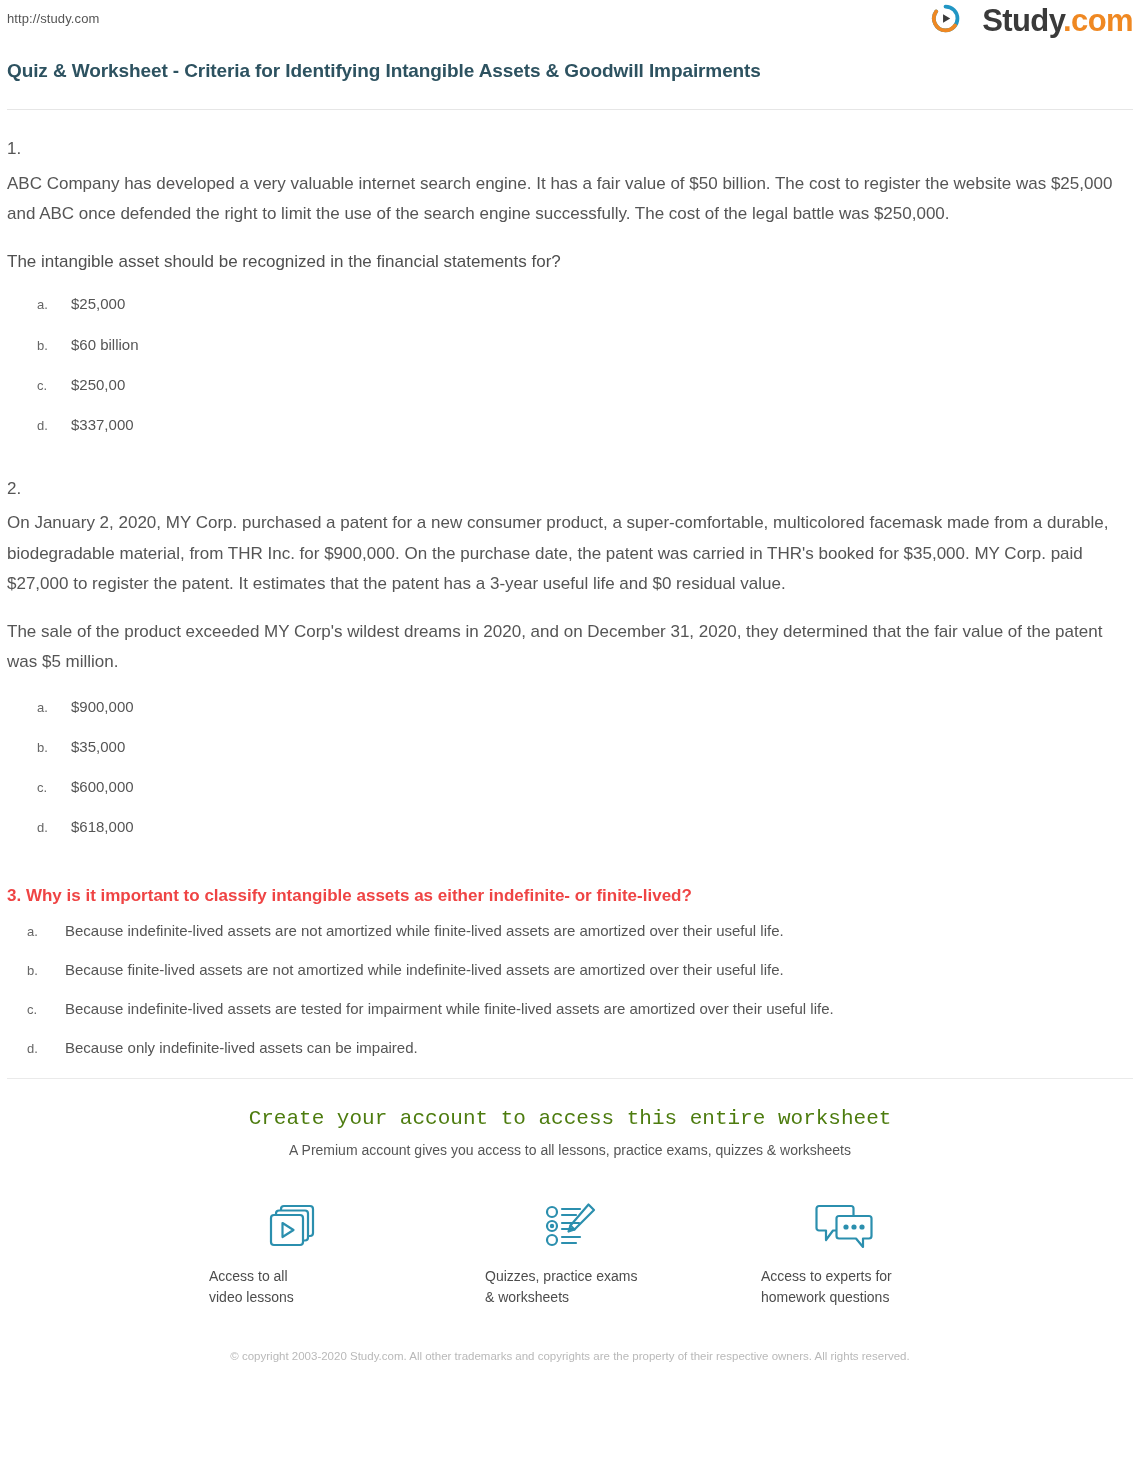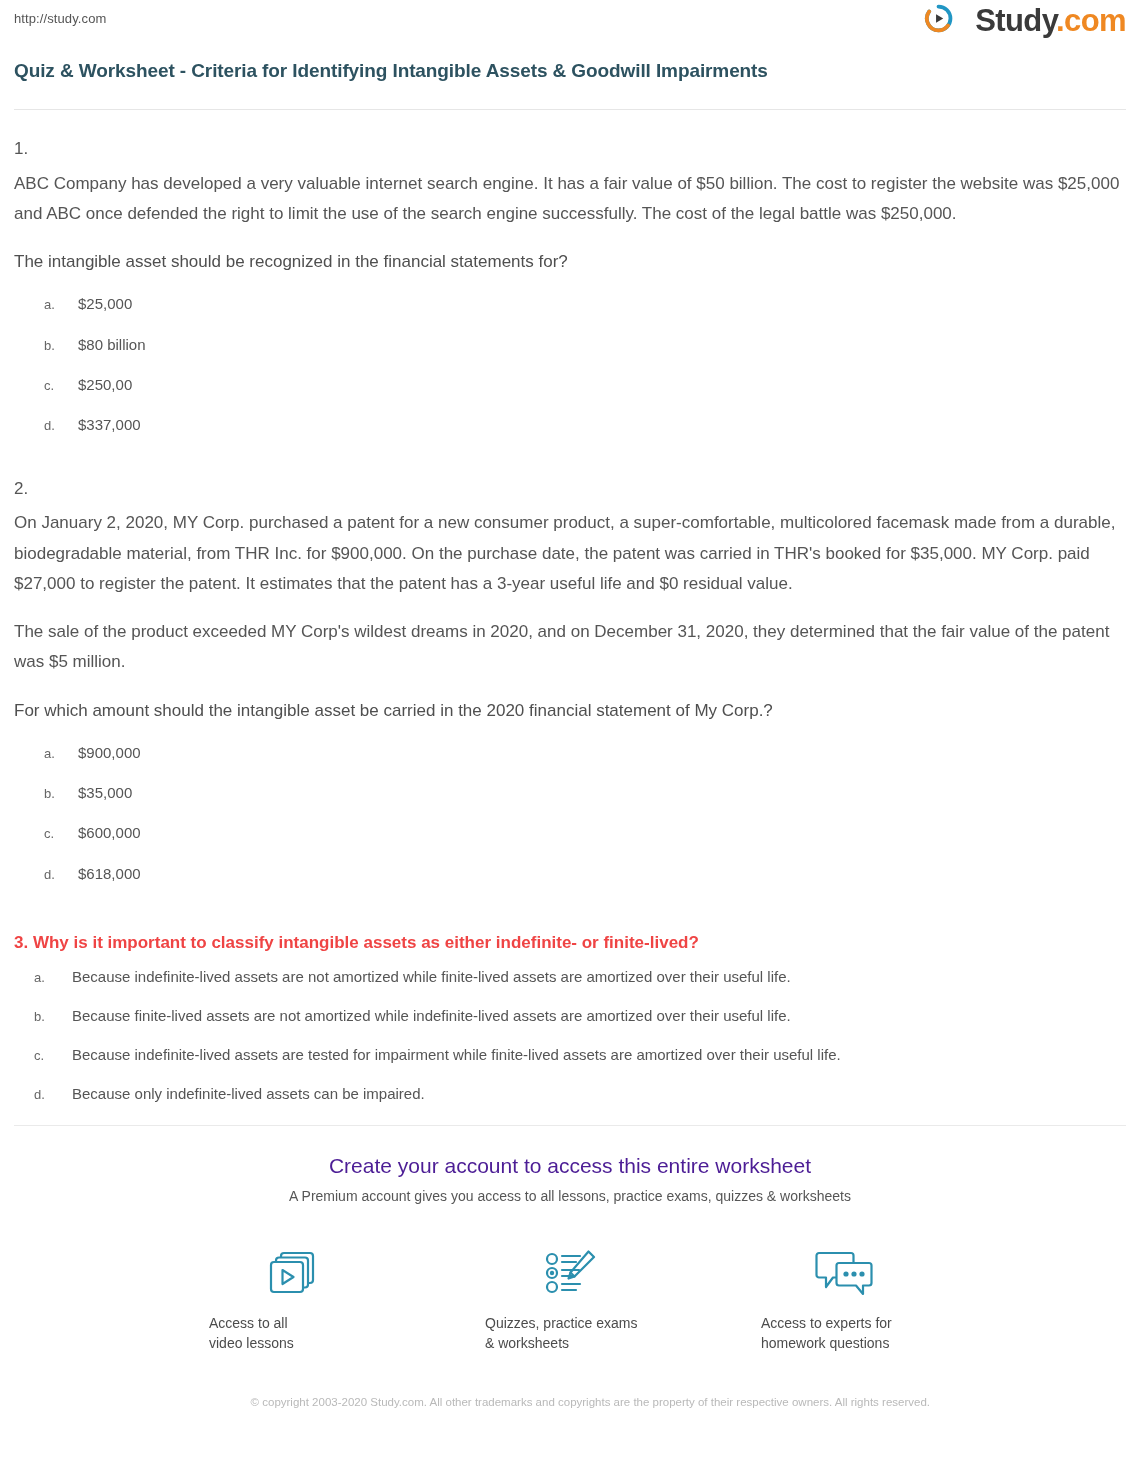--- a/index.html
+++ b/index.html
@@ -12,21 +12,21 @@
     height: 1459px;
     font-family: "Liberation Sans", sans-serif;
     color: #555555;
     -webkit-font-smoothing: antialiased;
   }
   .page {
     position: relative;
     width: 1140px;
     height: 1459px;
     box-sizing: border-box;
-    padding: 0 14px;
+    padding: 0 7px;
   }
 
   
   .topbar {
     height: 46px;
     display: flex;
     align-items: flex-start;
     justify-content: space-between;
   }
   .site-url {
@@ -128,24 +128,25 @@
     border: 0;
     border-top: 1px solid #eaeaea;
     margin: 20px 0 0 0;
   }
   .cta {
     text-align: center;
     padding-top: 26px;
   }
   .cta-title {
     font-size: 21px;
-    color: #4c1d95;
+    color: #4d7c0f;
     font-weight: 400;
     margin: 0 0 6px 0;
     line-height: 1.3;
+    font-family: Liberation Mono, monospace;
   }
   .cta-sub {
     font-size: 14px;
     color: #565656;
     margin: 8px;
     line-height: 1.4;
   }
   .features {
     display: flex;
     justify-content: center;
@@ -162,21 +163,21 @@
     justify-content: center;
   }
   .feature-label {
     font-size: 14px;
     color: #4c4c4c;
     line-height: 1.45;
     margin-top: 10px;
     white-space: pre-line;
   }
   .copyright {
-    text-align: right;
+    text-align: center;
     font-size: 11.5px;
     color: #b9b9b9;
     line-height: 1.6;
     max-width: 720px;
     margin: 40px auto 16px auto;
   }
 </style>
 </head>
 <body>
 
@@ -206,40 +207,39 @@
       <div class="q-number">1.</div>
       <p class="q-para">ABC Company has developed a very valuable internet search engine. It has a fair value of $50 billion. The cost to register the website was $25,000 and ABC once defended the right to limit the use of the search engine successfully. The cost of the legal battle was $250,000.</p>
       <p class="q-stem">The intangible asset should be recognized in the financial statements for?</p>
       <ol class="options">
         <li>
           <span class="marker">a.</span>
           <span class="otext">$25,000</span>
         </li>
         <li>
           <span class="marker">b.</span>
-          <span class="otext">$80 billion</span>
+          <span class="otext">$60 billion</span>
         </li>
         <li>
           <span class="marker">c.</span>
           <span class="otext">$250,00</span>
         </li>
         <li>
           <span class="marker">d.</span>
           <span class="otext">$337,000</span>
         </li>
       </ol>
     </div>
 
     <div class="gap-q2"></div>
 
     <div class="question-block">
       <div class="q-number">2.</div>
       <p class="q-para">On January 2, 2020, MY Corp. purchased a patent for a new consumer product, a super-comfortable, multicolored facemask made from a durable, biodegradable material, from THR Inc. for $900,000. On the purchase date, the patent was carried in THR's booked for $35,000. MY Corp. paid $27,000 to register the patent. It estimates that the patent has a 3-year useful life and $0 residual value.</p>
       <p class="q-para">The sale of the product exceeded MY Corp's wildest dreams in 2020, and on December 31, 2020, they determined that the fair value of the patent was $5 million.</p>
-      <p class="q-stem">For which amount should the intangible asset be carried in the 2020 financial statement of My Corp.?</p>
       <ol class="options">
         <li>
           <span class="marker">a.</span>
           <span class="otext">$900,000</span>
         </li>
         <li>
           <span class="marker">b.</span>
           <span class="otext">$35,000</span>
         </li>
         <li>

